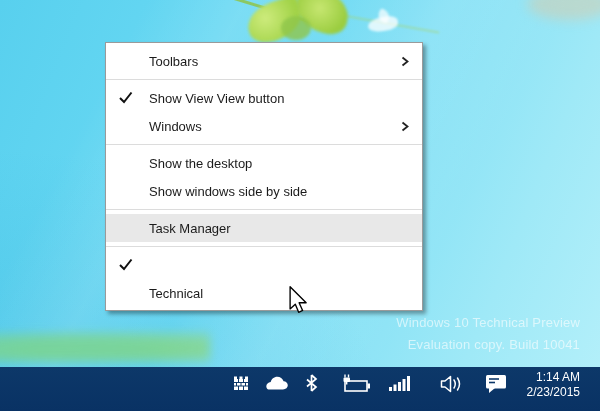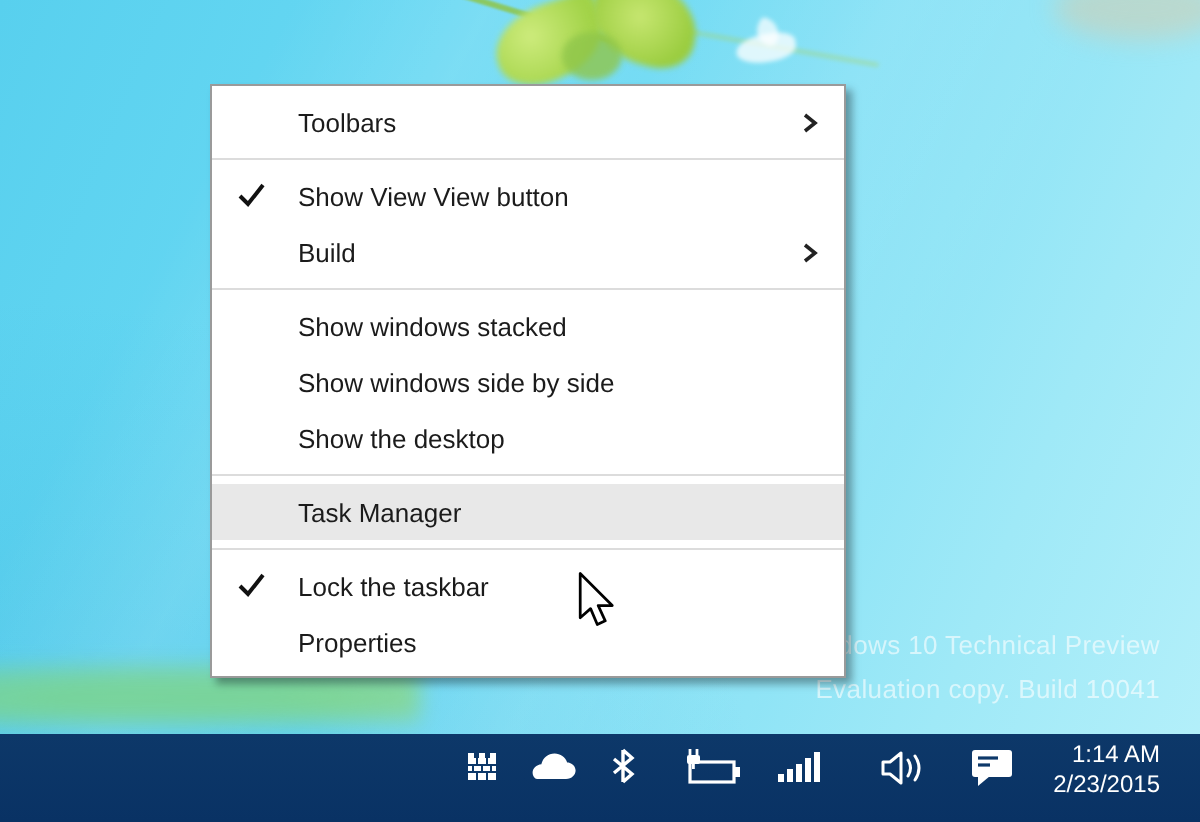--- a/index.html
+++ b/index.html
@@ -150,47 +150,43 @@
         </svg>
       </div>
       <div class="menu-sep"></div>
       <div class="menu-item">
         <svg class="check" width="15" height="13" viewBox="0 0 15 13">
           <path d="M2,7 L6,11 L13.5,1.5" fill="none" stroke="#111" stroke-width="2"></path>
         </svg>
         <span>Show View View button</span>
       </div>
       <div class="menu-item">
-        <span>Build</span>
+        <span>Windows</span>
         <svg class="chevron" width="8" height="11" viewBox="0 0 8 11">
           <path d="M1.5,1.5 L6.5,5.5 L1.5,9.5" fill="none" stroke="#222" stroke-width="1.8"></path>
         </svg>
       </div>
       <div class="menu-sep"></div>
       <div class="menu-item">
-        <span>Show windows stacked</span>
+        <span>Show the desktop</span>
       </div>
       <div class="menu-item">
         <span>Show windows side by side</span>
-      </div>
-      <div class="menu-item">
-        <span>Show the desktop</span>
       </div>
       <div class="menu-sep"></div>
       <div class="menu-item highlighted">
         <span>Task Manager</span>
       </div>
       <div class="menu-sep"></div>
       <div class="menu-item">
         <svg class="check" width="15" height="13" viewBox="0 0 15 13">
           <path d="M2,7 L6,11 L13.5,1.5" fill="none" stroke="#111" stroke-width="2"></path>
         </svg>
-        <span>Lock the taskbar</span>
       </div>
       <div class="menu-item">
-        <span>Properties</span>
+        <span>Technical</span>
       </div>
     </div>
 
   <svg class="cursor" width="19" height="29" viewBox="0 0 12 19">
     <path d="M0.5,0.5 L0.5,15 L3.9,12 L6.1,17.2 L8.7,16 L6.4,11 L11,11 Z" fill="#fff" stroke="#000" stroke-width="0.9" stroke-linejoin="round"></path>
   </svg>
 </div>
 
 </body></html>

